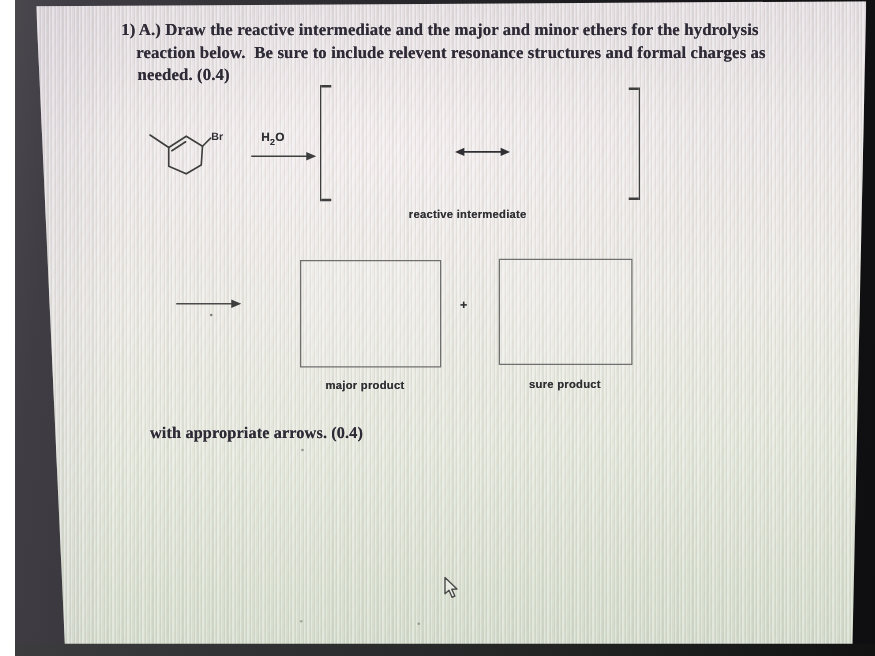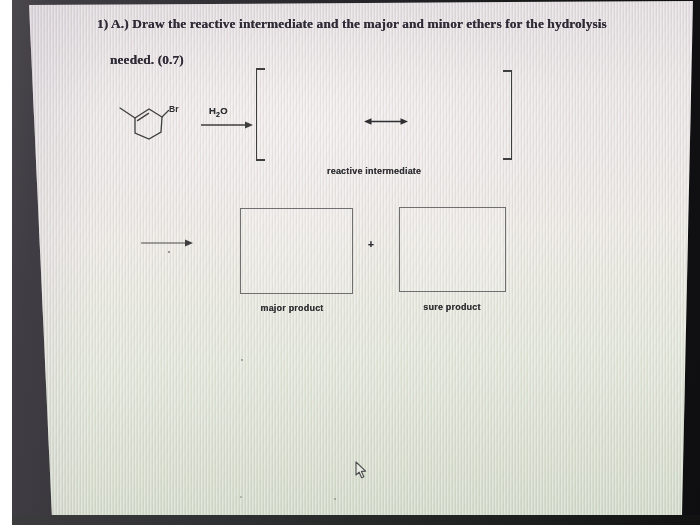--- a/index.html
+++ b/index.html
@@ -52,21 +52,22 @@
 
 <div id="stage">
   <div id="screen">
     <div id="content">
 
       <div class="abs frag-clip">
         <span>question</span>
       </div>
 
       <div class="abs serif" style="left:85px;top:16px;">1) A.) Draw the reactive intermediate and the major and minor ethers for the hydrolysis</div>
-      <div class="abs serif" style="left:98px;top:52px;">needed. (0.7)</div>
+      <div class="abs serif" style="left:97px;top:34px;">reaction below.  Be sure to include relevent resonance structures and formal charges as</div>
+      <div class="abs serif" style="left:98px;top:52px;">needed. (0.4)</div>
 
       <svg class="abs" style="left:100px;top:95px;" width="78" height="56" viewBox="0 0 78 56">
         <g stroke="#3e3e3e" stroke-width="1.3" fill="none" stroke-linecap="round">
           <polygon points="23,23 37,14 50,22 49,37 37,44 23,38"></polygon>
           <line x1="25.5" y1="25.6" x2="36.5" y2="18.4"></line>
           <line x1="23" y1="23" x2="8" y2="13"></line>
           <line x1="50" y1="22" x2="56.5" y2="15.5"></line>
         </g>
         <text x="57" y="17" font-family="Liberation Sans, sans-serif" font-size="8.5" font-weight="bold" fill="#2f2f33">Br</text>
       </svg>
@@ -96,20 +97,21 @@
       </svg>
       <div class="abs speck" style="left:156px;top:251px;"></div>
 
       <div class="abs ansbox" style="left:228px;top:208px;width:111px;height:84px;"></div>
       <div class="abs lbl" style="left:356px;top:239px;font-size:10px;">+</div>
       <div class="abs ansbox" style="left:387px;top:207px;width:105px;height:83px;"></div>
 
       <div class="abs lbl" style="left:230px;top:303px;width:100px;text-align:center;">major product</div>
       <div class="abs lbl" style="left:385px;top:302px;width:110px;text-align:center;">sure product</div>
 
+      <div class="abs serif serif-b" style="left:108px;top:338px;">with appropriate arrows. (0.4)</div>
       <div class="abs speck" style="left:229px;top:359px;opacity:.8;"></div>
       <div class="abs speck" style="left:228px;top:496px;opacity:.6;"></div>
       <div class="abs speck" style="left:322px;top:498px;opacity:.7;"></div>
 
       <svg class="abs" style="left:343px;top:461px;" width="13" height="19" viewBox="0 0 13 19">
         <path d="M1,1 L1,14 L4.2,11.2 L6.6,16.8 L8.9,15.8 L6.4,10.4 L10.6,10.2 Z" fill="rgba(232,236,230,0.85)" stroke="#4a4a4a" stroke-width="1.1" stroke-linejoin="round"></path>
       </svg>
 
     </div>
   </div>

